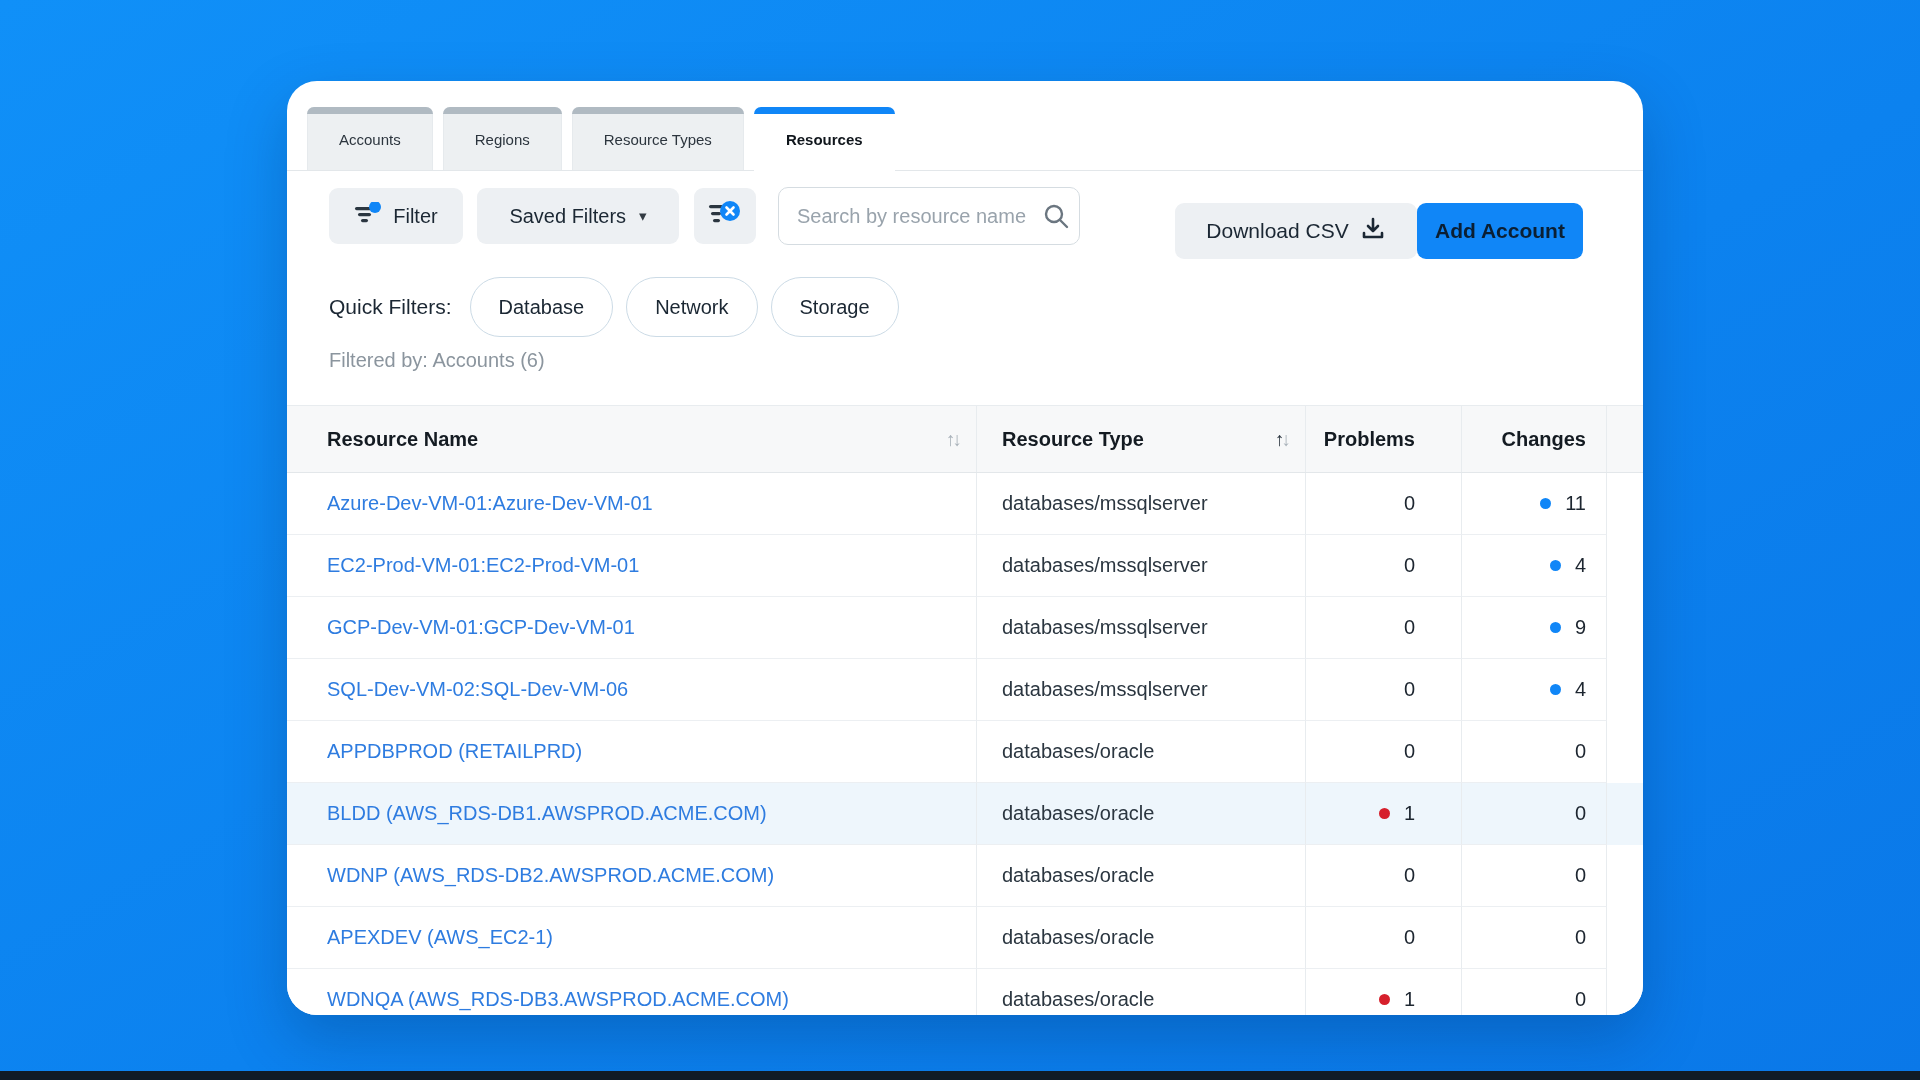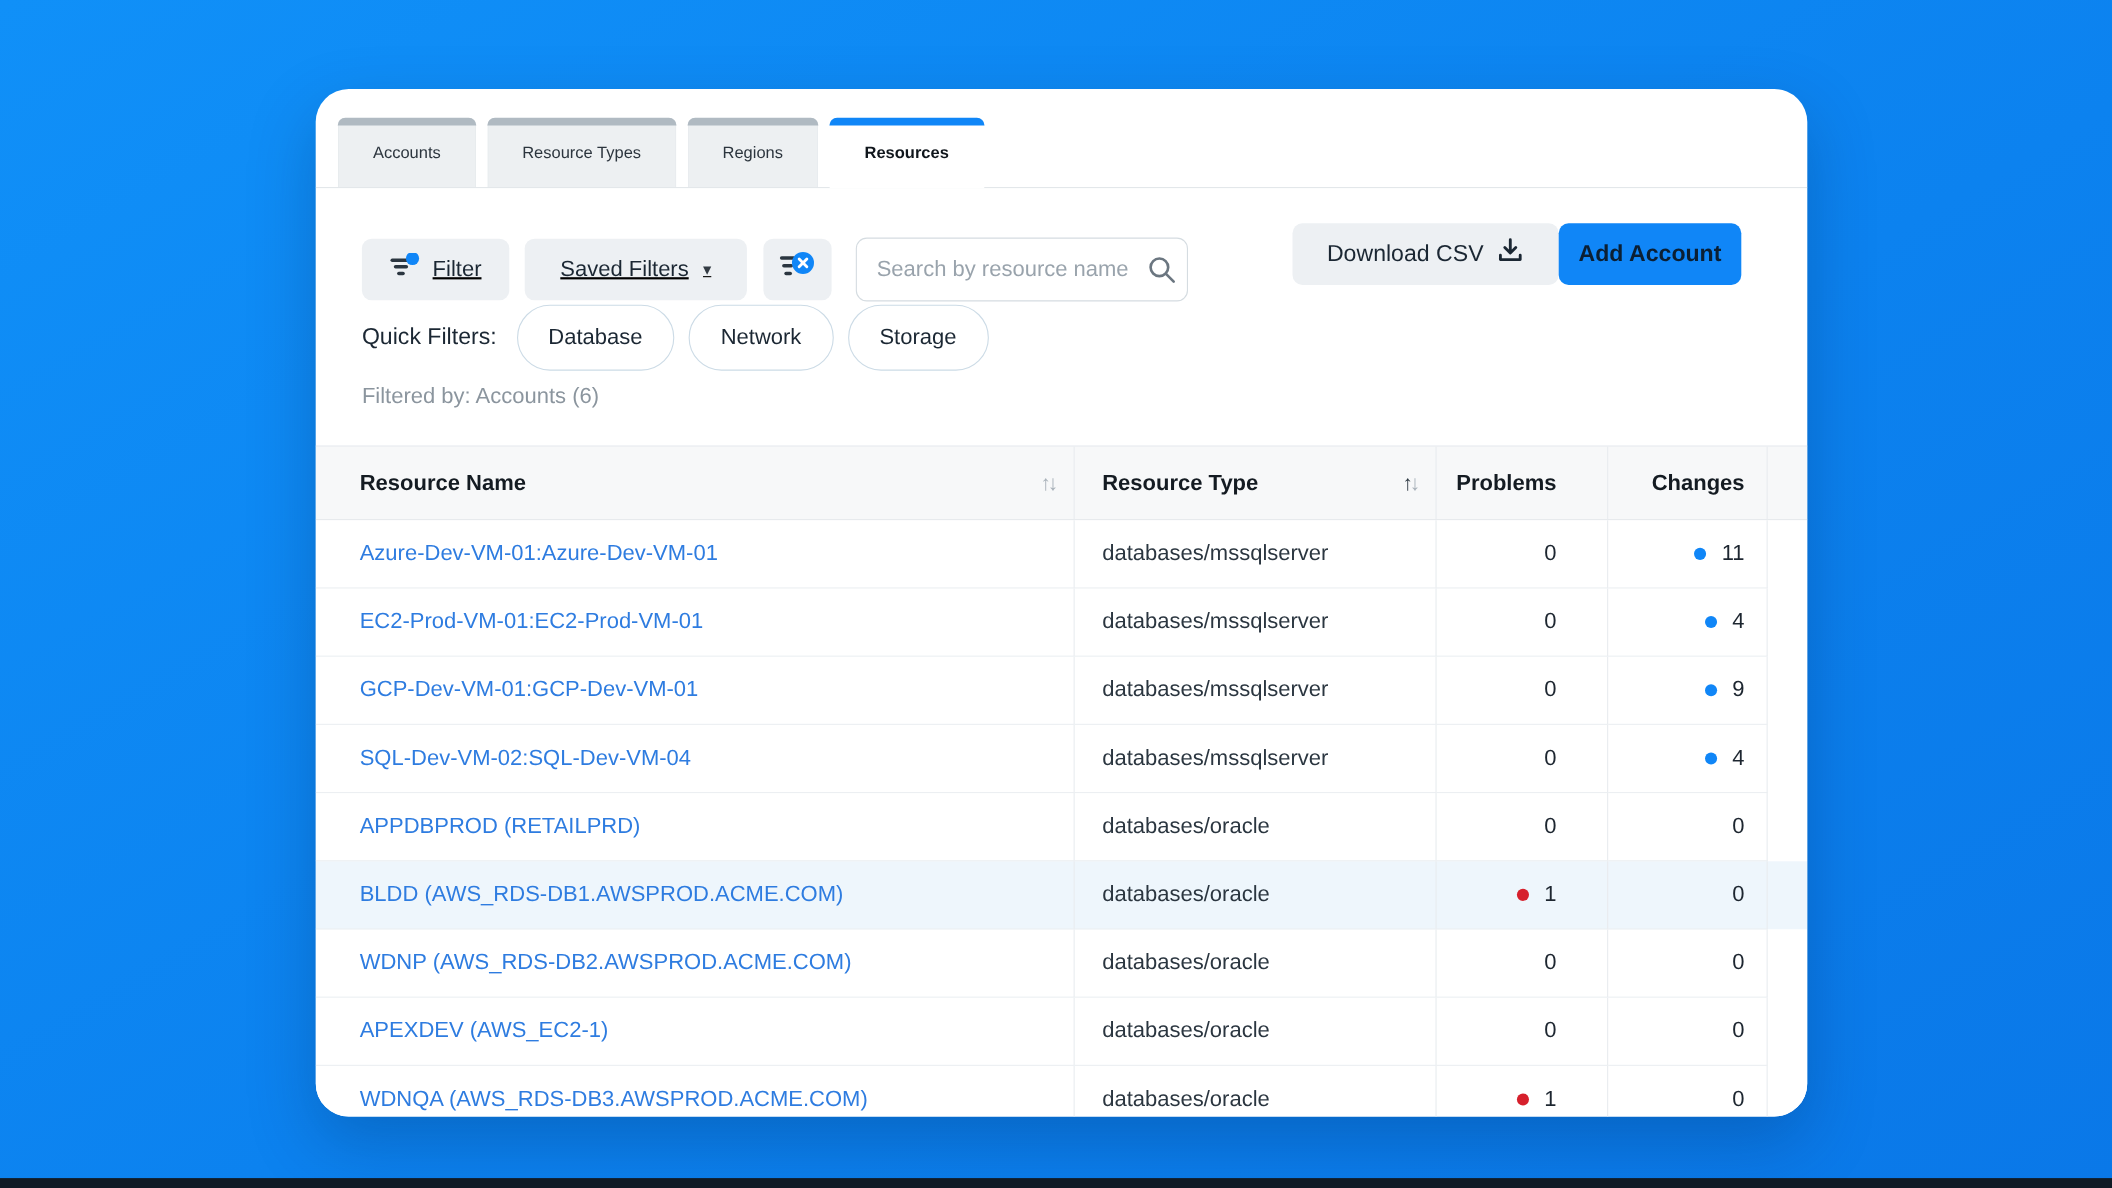--- a/index.html
+++ b/index.html
@@ -32,21 +32,21 @@
     content:""; position:absolute; top:-1px; left:-1px; right:-1px; height:7px;
     background:#b0bac2; border-radius:7px 7px 0 0;
   }
   .tab.active {
     background:#ffffff; border-color:transparent; margin-bottom:-1px;
     z-index:2; font-weight:700; color:#10161c;
   }
   .tab.active::before { background:#1086f7; }
 
   
-  .toolbar { position:absolute; left:42px; top:135px; height:58px; display:flex; align-items:center;text-decoration:underline; }
+  .toolbar { position:absolute; left:42px; top:106px; height:58px; display:flex; align-items:center; }
   .btn {
     height:56px; background:#edf0f3; border:none; border-radius:9px;
     font-family:inherit; font-size:20px; color:#1b2733; display:flex;
     align-items:center; justify-content:center; gap:11px; padding:0 24px; cursor:pointer;
   }
   .btn-filter { width:134px; margin-right:14px; }
   .btn-saved  { width:202px; margin-right:15px; }
   .btn-clear  { width:62px;  margin-right:22px; padding:0; }
   .caret { font-size:15px; color:#333b43; margin-left:2px; }
 
@@ -110,24 +110,24 @@
 </head>
 <body>
 
 <div class="card">
 
   <div class="tabbar">
     <div class="tab">
         <span>Accounts</span>
       </div>
     <div class="tab">
+        <span>Regions</span>
+      </div>
+    <div class="tab">
         <span>Resource Types</span>
-      </div>
-    <div class="tab">
-        <span>Regions</span>
       </div>
     <div class="tab active">
         <span>Resources</span>
       </div>
   </div>
 
   <div class="toolbar">
     <button class="btn btn-filter">
       <span>
         <svg width="28" height="24" viewBox="0 0 28 24">
@@ -271,21 +271,21 @@
       <span class="num">0</span>
     </div>
     <div class="cell c-chg">
       <span class="dot blue"></span>
       <span class="num">9</span>
     </div>
     <div class="cell gutter"></div>
   </div>
         <div class="trow">
     <div class="cell c-name">
-      <a class="name-link">SQL-Dev-VM-02:SQL-Dev-VM-04</a>
+      <a class="name-link">SQL-Dev-VM-02:SQL-Dev-VM-06</a>
     </div>
     <div class="cell c-type">
       <span class="type-text">databases/mssqlserver</span>
     </div>
     <div class="cell c-prob">
 
       <span class="num">0</span>
     </div>
     <div class="cell c-chg">
       <span class="dot blue"></span>

